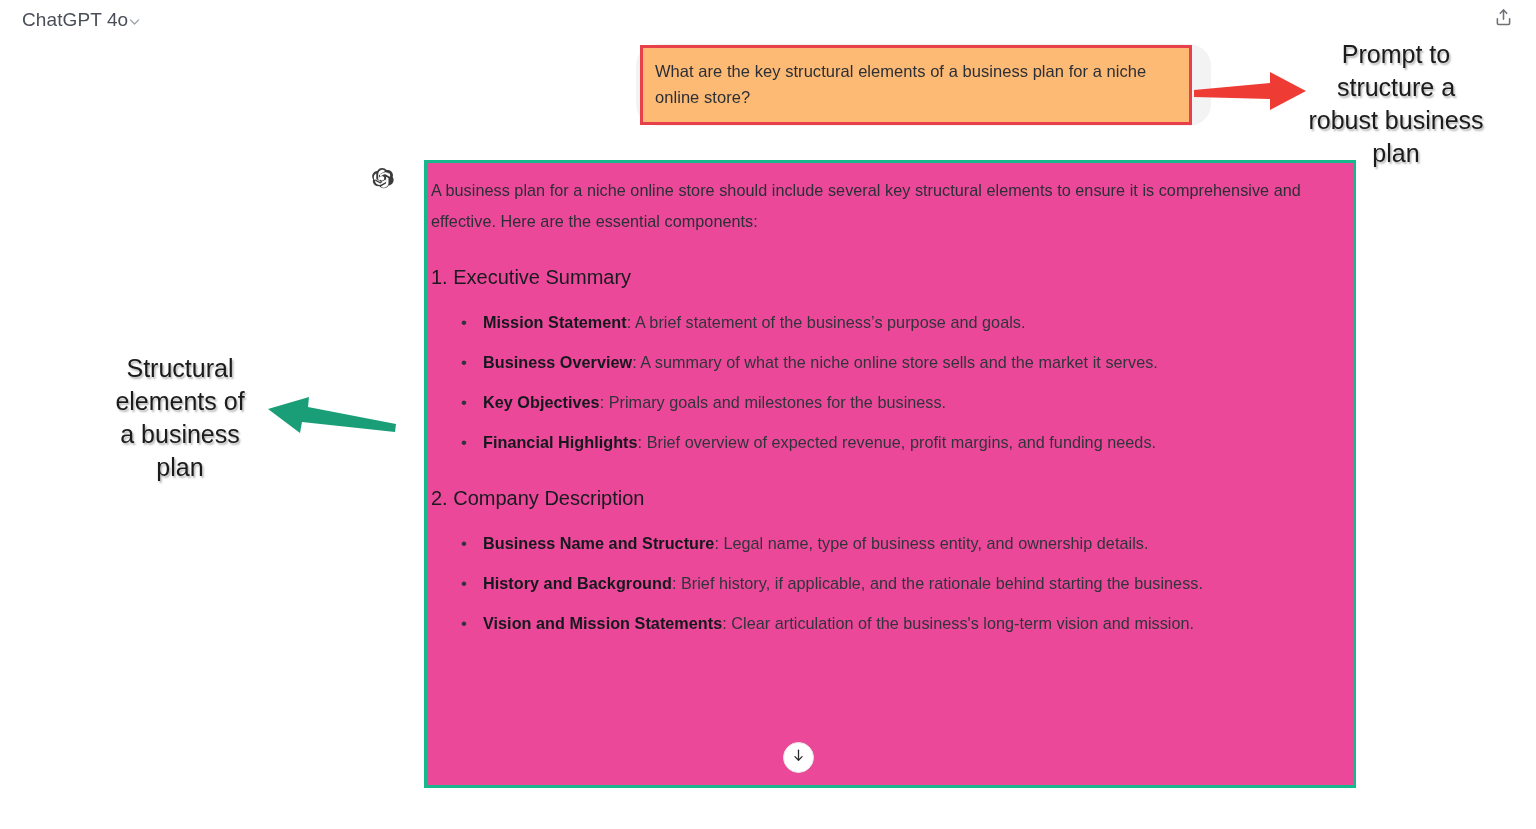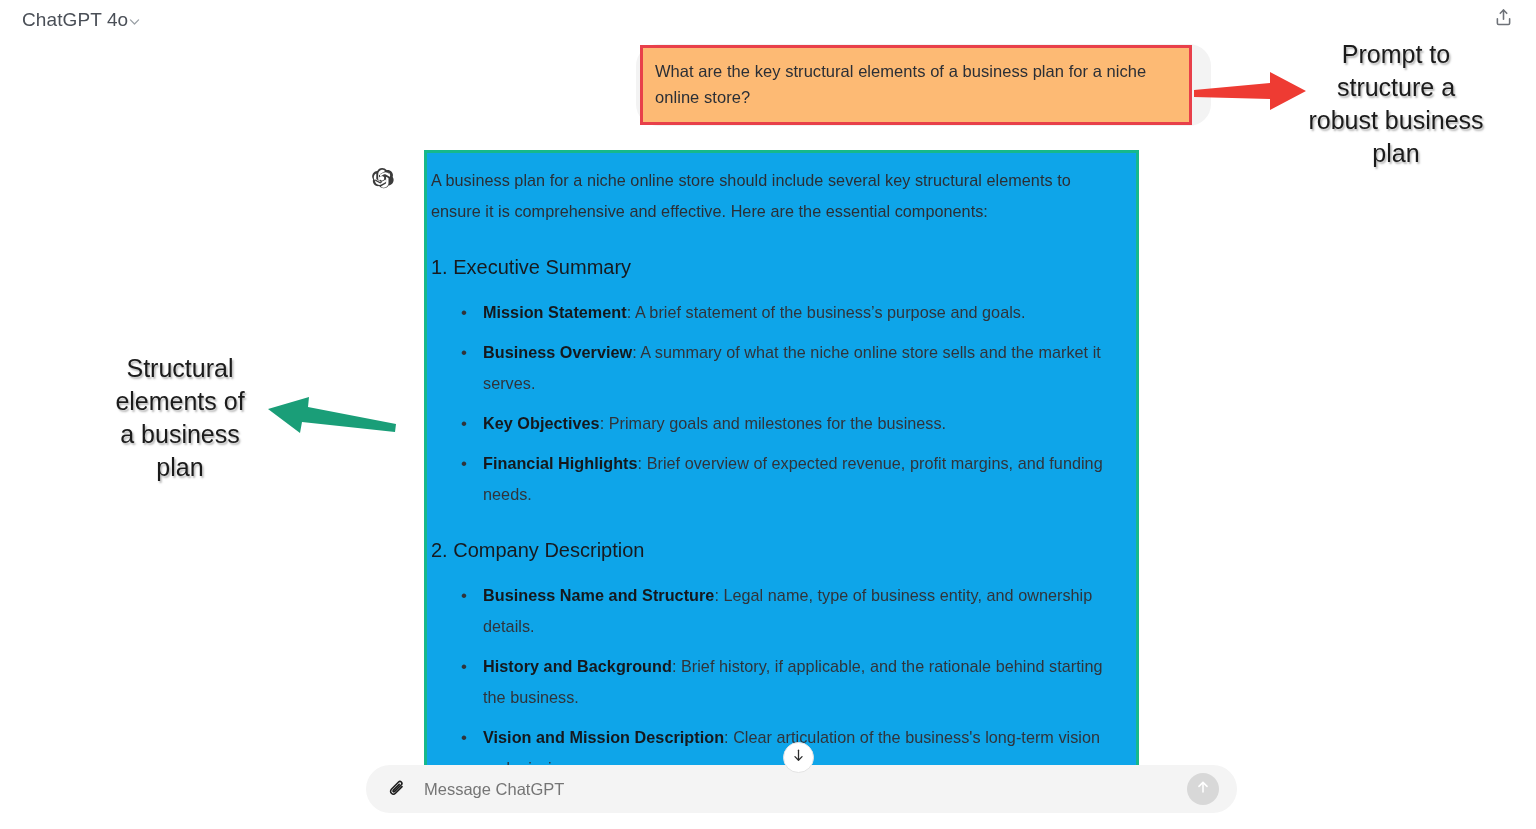--- a/index.html
+++ b/index.html
@@ -43,23 +43,23 @@
   .user-text {
     font-size:16.5px; line-height:26px; color:#2b2f36; letter-spacing:.05px;
   }
 
   
   .bot-avatar {
     position:absolute; left:367px; top:121px;
     width:30px; height:30px; display:flex; align-items:center; justify-content:center;
   }
   .assistant-box {
-    position:absolute; left:424px; top:108px;
-    width:715px; height:628px;
-    background:#0ea5e9;
+    position:absolute; left:424px; top:118px;
+    width:932px; height:628px;
+    background:#ec4899;
     border:3px solid #16b88c;
     overflow:hidden;
   }
   .assistant-inner { padding:12px 16px 0 4px; }
 
   .para { font-size:16.2px; line-height:31px; color:#2b2f36; letter-spacing:.05px; }
 
   .sec-head {
     font-size:20px; line-height:28px; color:#171a1f;
     margin-top:26px; margin-bottom:4px;
@@ -189,53 +189,37 @@
           <b>Company Description</b>
         </h3>
         <ul class="blist">
           <li>
             <b>Business Name and Structure</b><span>: Legal name, type of business entity, and ownership details.</span>
           </li>
           <li>
             <b>History and Background</b><span>: Brief history, if applicable, and the rationale behind starting the business.</span>
           </li>
           <li>
-            <b>Vision and Mission Description</b><span>: Clear articulation of the business's long-term vision and mission.</span>
+            <b>Vision and Mission Statements</b><span>: Clear articulation of the business's long-term vision and mission.</span>
           </li>
         </ul>
 
       </div>
     </div>
 
     <div class="scroll-down-btn">
       <span>
         <svg viewBox="0 0 24 24" width="17" height="17">
           <path d="M12 4.5 L12 18.5" fill="none" stroke="#2b2b2b" stroke-width="1.8" stroke-linecap="round"></path>
           <path d="M7 13.6 L12 18.6 L17 13.6" fill="none" stroke="#2b2b2b" stroke-width="1.8" stroke-linecap="round" stroke-linejoin="round"></path>
         </svg>
       </span>
     </div>
   </div>
 
-  <div class="composer">
-    <div class="clip-btn">
-      <svg viewBox="0 0 24 24" width="22" height="22">
-        <path d="M17.5 9.4 L10.3 16.6 A3.1 3.1 0 0 1 5.9 12.2 L13.7 4.4 A2.1 2.1 0 0 1 16.7 7.4 L9.2 14.9 A1 1 0 0 1 7.8 13.5 L14.4 6.9" fill="none" stroke="#1d1d1d" stroke-width="1.7" stroke-linecap="round" stroke-linejoin="round"></path>
-      </svg>
-    </div>
-    <input class="composer-input" type="text" value="" placeholder="Message ChatGPT" style="">
-    <div class="send-btn">
-      <span>
-        <svg viewBox="0 0 24 24" width="18" height="18">
-          <path d="M12 18.5 L12 6" fill="none" stroke="#ffffff" stroke-width="2.1" stroke-linecap="round"></path>
-          <path d="M6.6 11.2 L12 5.8 L17.4 11.2" fill="none" stroke="#ffffff" stroke-width="2.1" stroke-linecap="round" stroke-linejoin="round"></path>
-        </svg>
-      </span>
-    </div>
-  </div>
 
   <div class="anno anno-right">Prompt to
 structure a
 robust business
 plan</div>
   <div class="arrow-red">
     <svg viewBox="0 0 120 56" width="120" height="56">
       <g transform="translate(0,2)">
         <path d="M2 26 L78 19 L78 8 L114 27 L78 46 L78 35 L2 33 Z" fill="#ee3b33"></path>
       </g>

